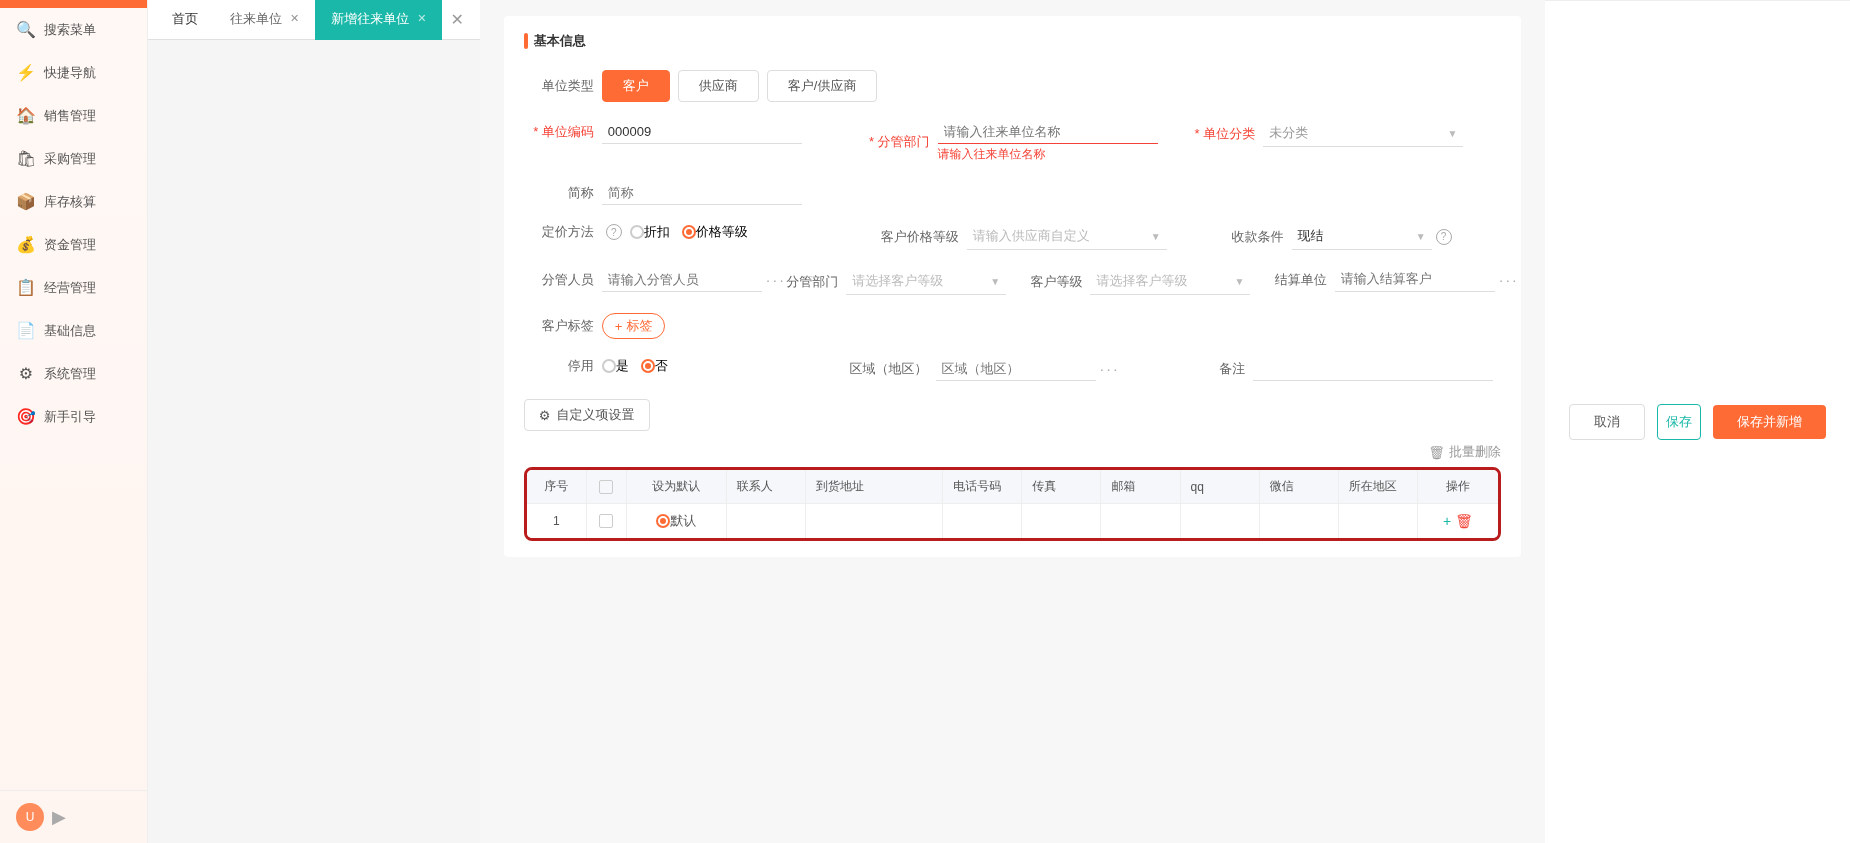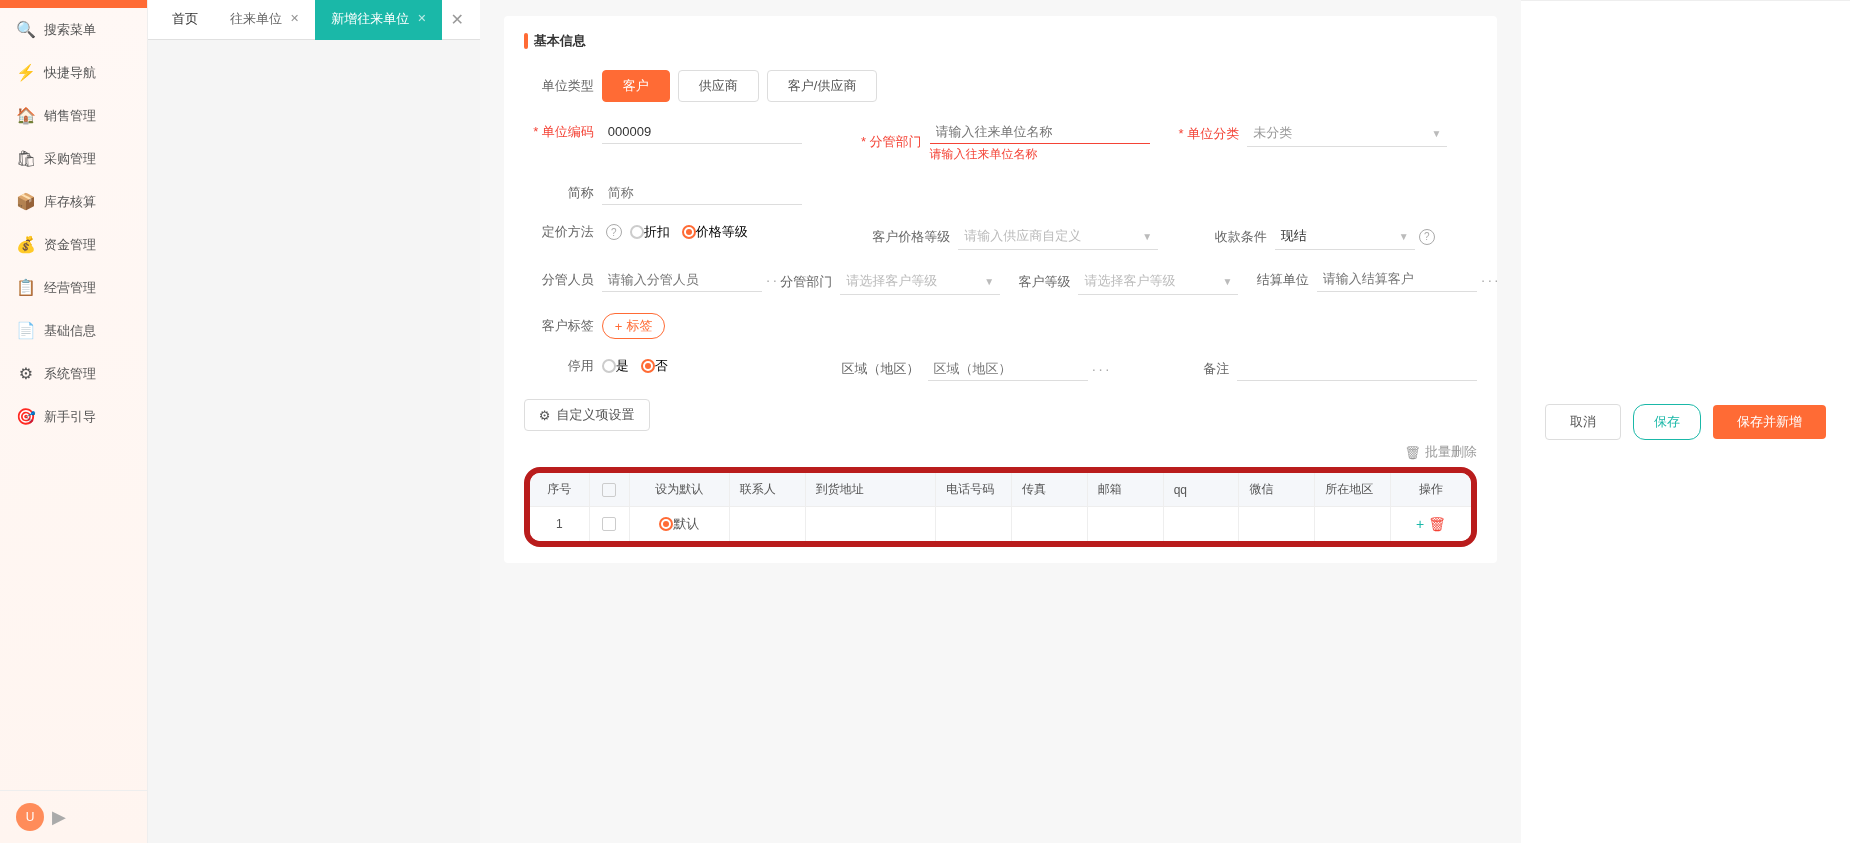--- a/index.html
+++ b/index.html
@@ -225,21 +225,21 @@
       padding: 6px 14px;
       border-radius: 4px;
       cursor: pointer;
       font-size: 13px;
       color: #555;
       display: flex; align-items: center; gap: 6px;
       margin-bottom: 12px;
     }
 
     
-    .table-wrapper { border: 6px solid #b91c1c; border-radius: 16px; overflow: hidden; }
+    .table-wrapper { border: 3px solid #b91c1c; border-radius: 8px; overflow: hidden; }
     .table-header-row { display: flex; background: #f5f7fa; border-bottom: 1px solid #eee; }
     .table-data-row { display: flex; border-bottom: 1px solid #f0f0f0; background: white; }
     .table-data-row:last-child { border-bottom: none; }
     .table-cell {
       padding: 8px 10px;
       border-right: 1px solid #eee;
       font-size: 12px;
       color: #555;
       display: flex; align-items: center; justify-content: center;
     }
@@ -284,26 +284,26 @@
     .btn-cancel {
       padding: 8px 24px;
       border: 1px solid #ddd;
       background: white;
       border-radius: 4px;
       cursor: pointer;
       font-size: 13px;
       color: #555;
     }
     .btn-save {
-      padding: 8px 20px;
+      padding: 8px 8px;
       border: none;
       background: white;
       border: 1px solid #1ab8a8;
       color: #1ab8a8;
-      border-radius: 12px;
+      border-radius: 4px;
       cursor: pointer;
       font-size: 13px;
     }
     .btn-save-new {
       padding: 8px 24px;
       border: none;
       background: #ff6b35;
       color: white;
       border-radius: 4px;
       cursor: pointer;

